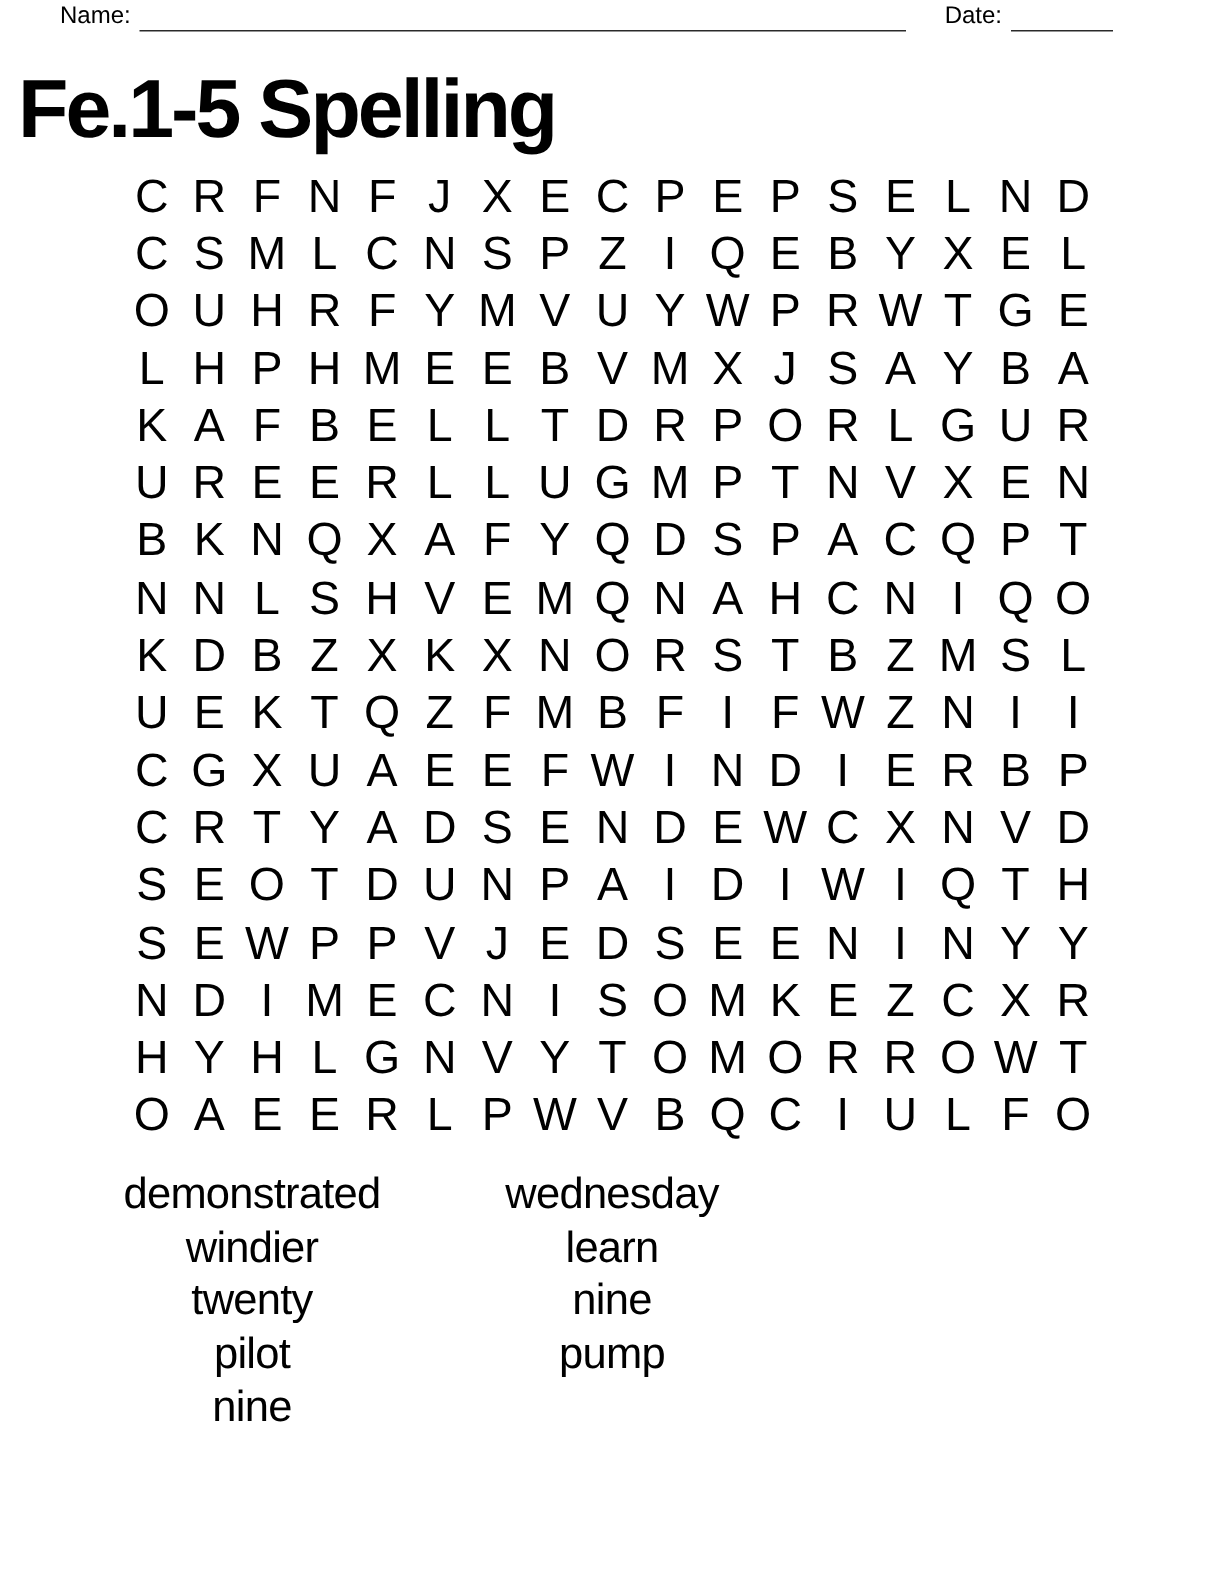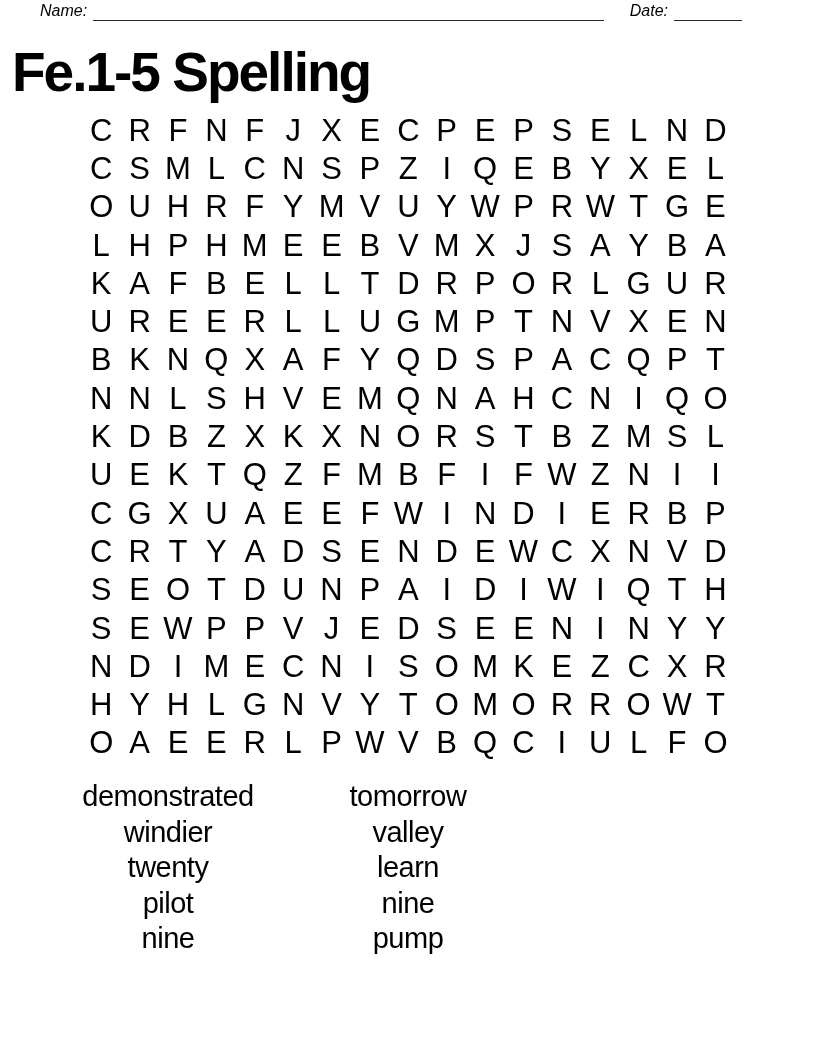--- a/index.html
+++ b/index.html
@@ -24,21 +24,20 @@
     top: 1px;
     left: 40px;
     right: 74px;
     display: flex;
     align-items: flex-end;
     gap: 26px;
   }
   .field {
     display: flex;
     align-items: flex-end;
-    font-style: italic;
   }
   .name-field { flex: 1; }
   .label {
     font-size: 16px;
     line-height: 20px;
     white-space: nowrap;
   }
   .blank-line {
     display: inline-block;
     border-bottom: 1.6px solid #2a2a2a;
@@ -402,21 +401,20 @@
 
   <div class="words" id="word-list">
       <div class="word-col">
         <div class="word">demonstrated</div>
         <div class="word">windier</div>
         <div class="word">twenty</div>
         <div class="word">pilot</div>
         <div class="word">nine</div>
       </div>
       <div class="word-col">
-        <div class="word">tomorrow</div>
-        <div class="word">valley</div>
+        <div class="word">wednesday</div>
         <div class="word">learn</div>
         <div class="word">nine</div>
         <div class="word">pump</div>
       </div>
     </div>
 
 </div>
 
 </body></html>

